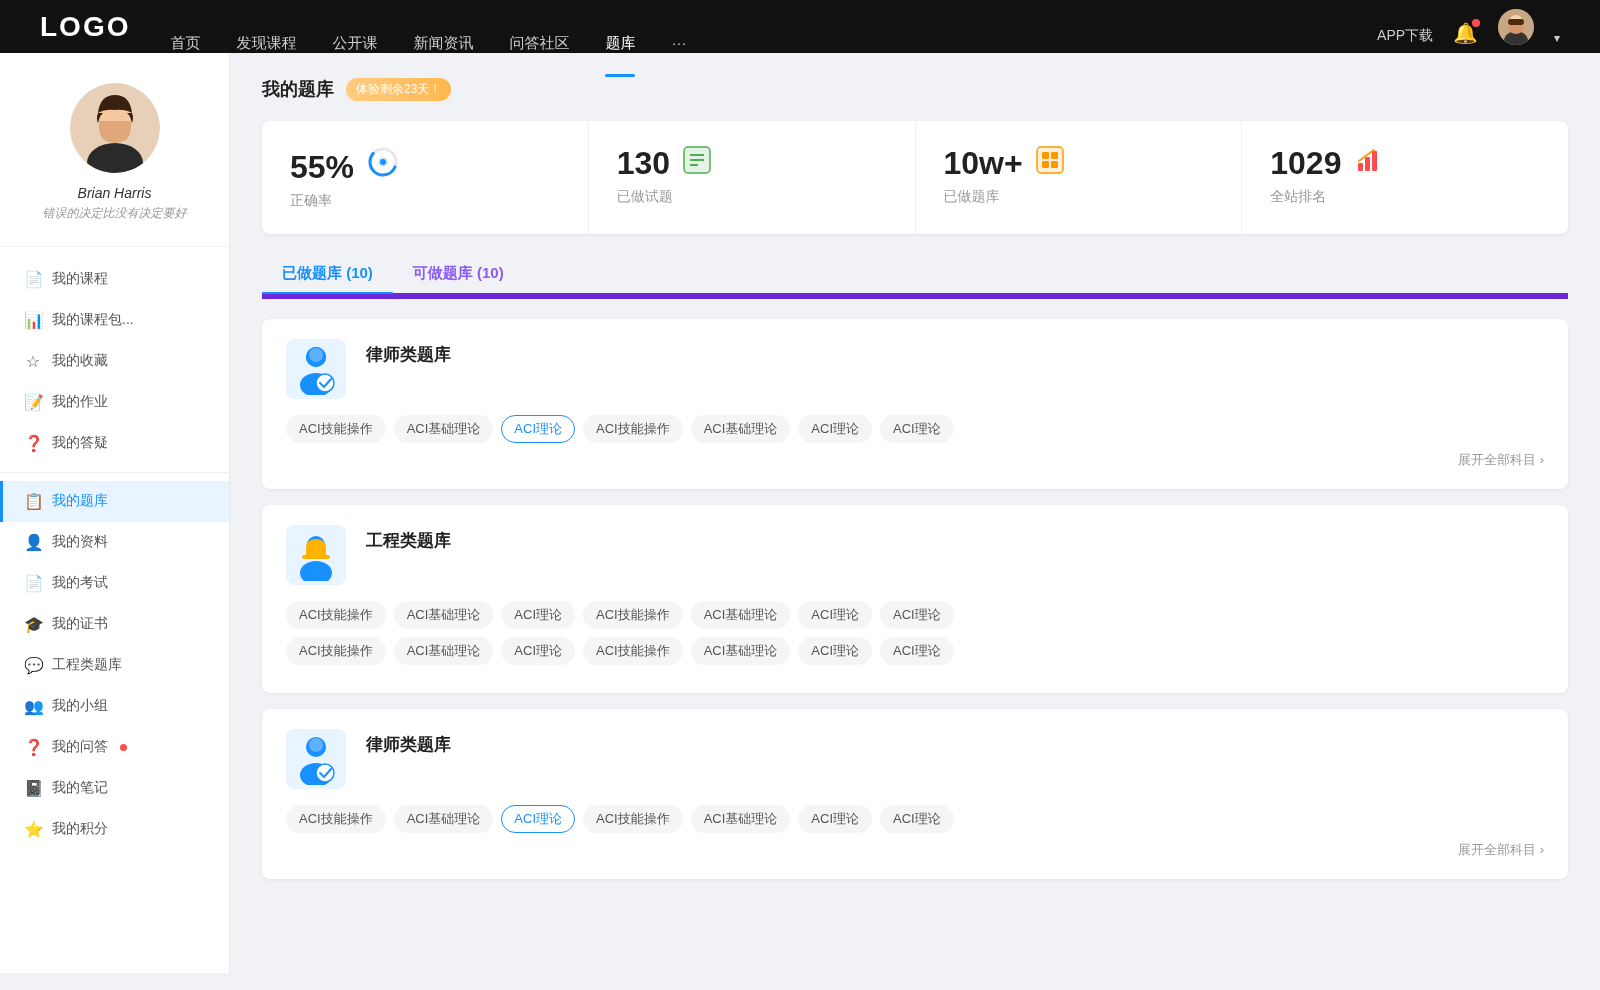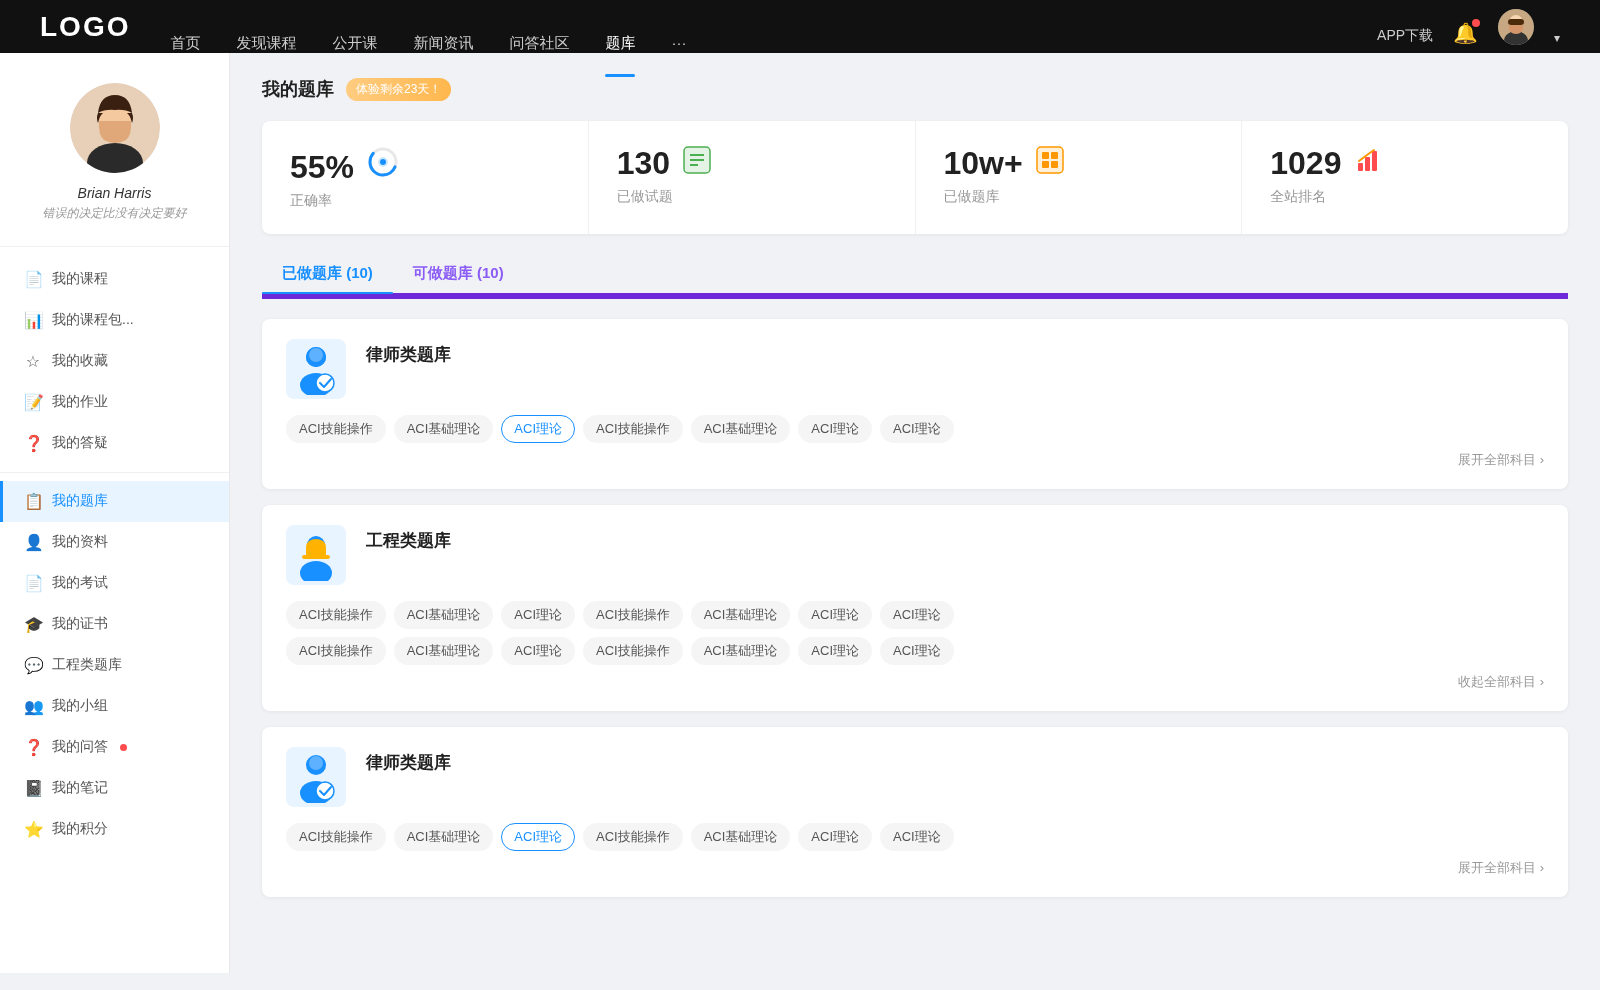--- a/index.html
+++ b/index.html
@@ -355,21 +355,20 @@
       </div>
       <div class="bank-tags bank-tags-row">
         <span class="bank-tag">ACI技能操作</span>
         <span class="bank-tag">ACI基础理论</span>
         <span class="bank-tag">ACI理论</span>
         <span class="bank-tag">ACI技能操作</span>
         <span class="bank-tag">ACI基础理论</span>
         <span class="bank-tag">ACI理论</span>
         <span class="bank-tag">ACI理论</span>
       </div>
-      <div class="bank-expand">收起全部科目 ›</div>
     </div>
 
     <div class="bank-card">
       <div class="bank-card-header">
         <div class="bank-icon">
           <svg width="52" height="52" viewBox="0 0 52 52">
             <circle cx="26" cy="14" r="10" fill="#1890ff"></circle>
             <ellipse cx="26" cy="42" rx="16" ry="12" fill="#1890ff"></ellipse>
             <circle cx="26" cy="12" r="7" fill="#fff" opacity="0.3"></circle>
             <circle cx="35" cy="40" r="9" fill="#fff"></circle>

